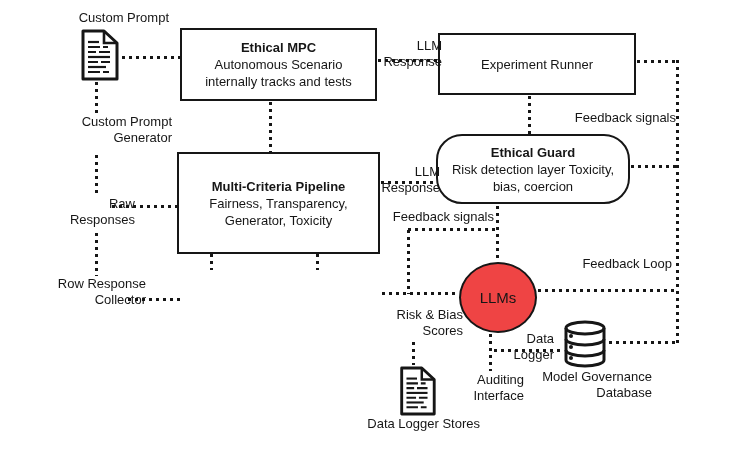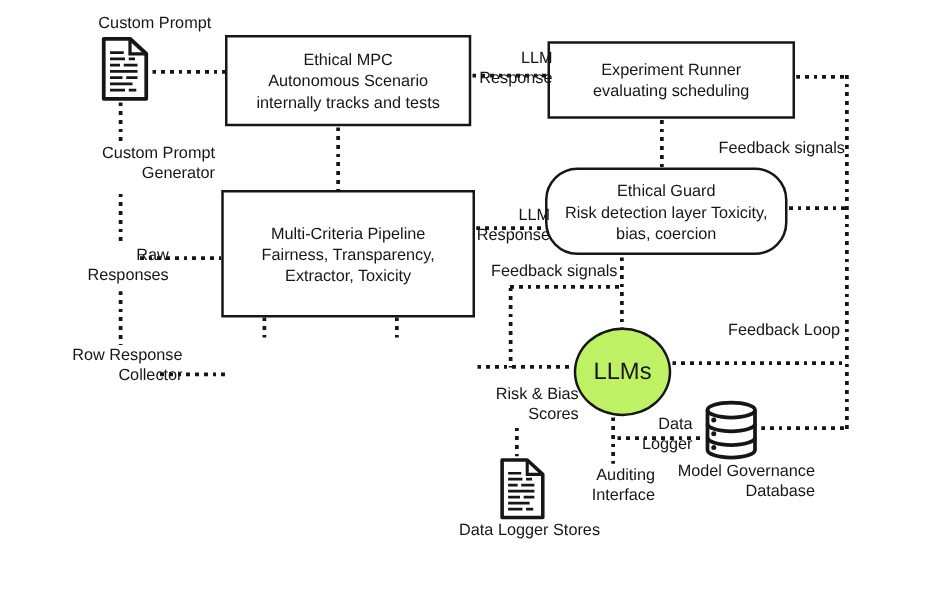--- a/index.html
+++ b/index.html
@@ -19,31 +19,31 @@
     background: #ffffff;
     display: flex;
     flex-direction: column;
     align-items: center;
     justify-content: center;
     text-align: center;
     font-size: 13px;
     line-height: 17px;
     z-index: 2;
   }
-  .node .title { font-weight: normal; }
+  .node .title { font-weight: bold; }
   .circle-node {
     position: absolute;
     box-sizing: border-box;
     border: 2.5px solid #161616;
     border-radius: 50%;
-    background: #bef264;
+    background: #ef4444;
     display: flex;
     align-items: center;
     justify-content: center;
-    font-size: 19px;
+    font-size: 15px;
     z-index: 2;
     text-align: center;
   }
   .lbl {
     position: absolute;
     font-size: 13px;
     line-height: 16px;
     text-align: right;
     z-index: 3;
   }
@@ -92,27 +92,26 @@
   <div class="h-dots" style="left:494px; top:349px; width:67px;"></div>
 
   <div class="node" style="left:180px; top:28px; width:197px; height:73px; border-width:2.5px;">
     <span class="title">Ethical MPC</span>
     <span>Autonomous Scenario</span>
     <span>internally tracks and tests</span>
   </div>
 
   <div class="node" style="left:438px; top:33px; width:198px; height:62px;">
     <span>Experiment Runner</span>
-    <span>evaluating scheduling</span>
   </div>
 
   <div class="node" style="left:177px; top:152px; width:203px; height:102px; border-width:2.5px;">
     <span class="title">Multi-Criteria Pipeline</span>
     <span>Fairness, Transparency,</span>
-    <span>Extractor, Toxicity</span>
+    <span>Generator, Toxicity</span>
   </div>
 
   <div class="node" style="left:436px; top:134px; width:194px; height:70px;border-radius:26px;">
     <span class="title">Ethical Guard</span>
     <span>Risk detection layer Toxicity,</span>
     <span>bias, coercion</span>
   </div>
 
 
   <div class="circle-node" style="left:459px; top:262px; width:78px; height:71px;">

